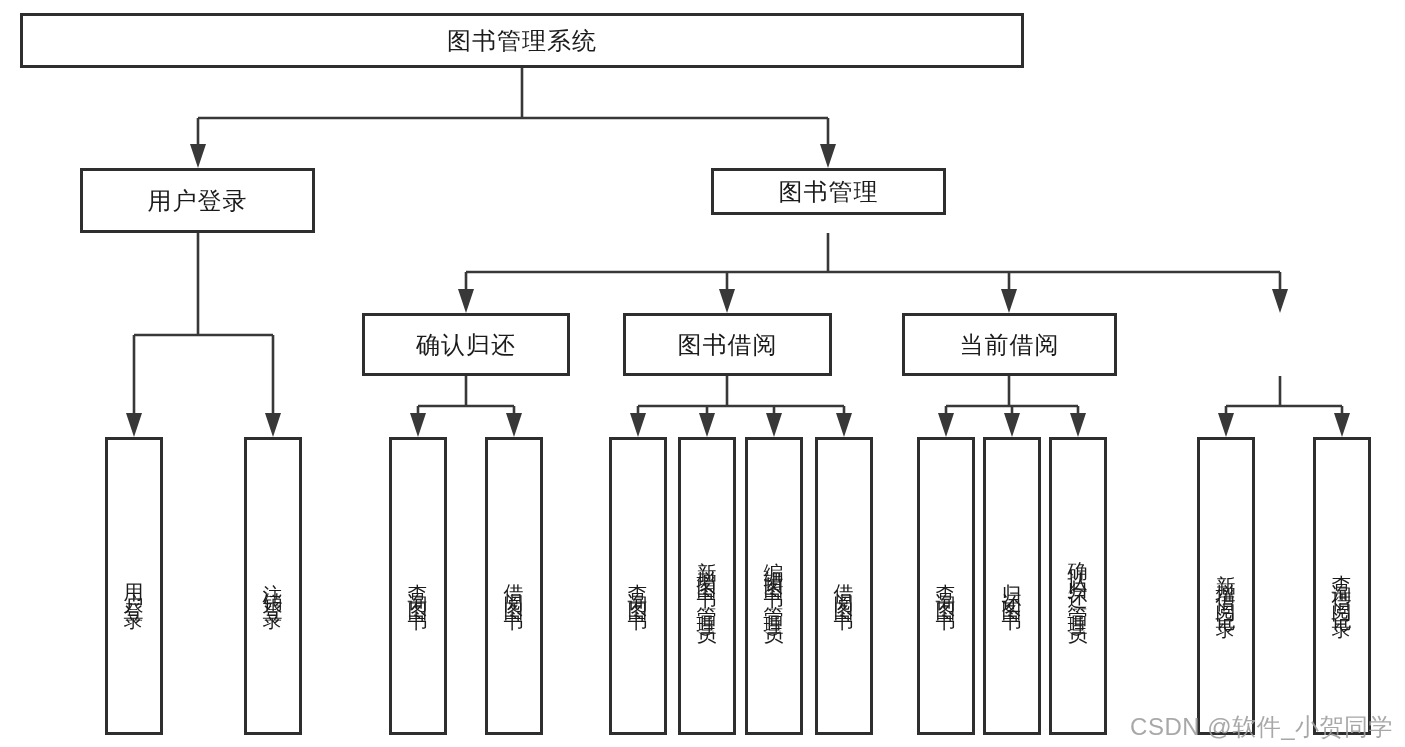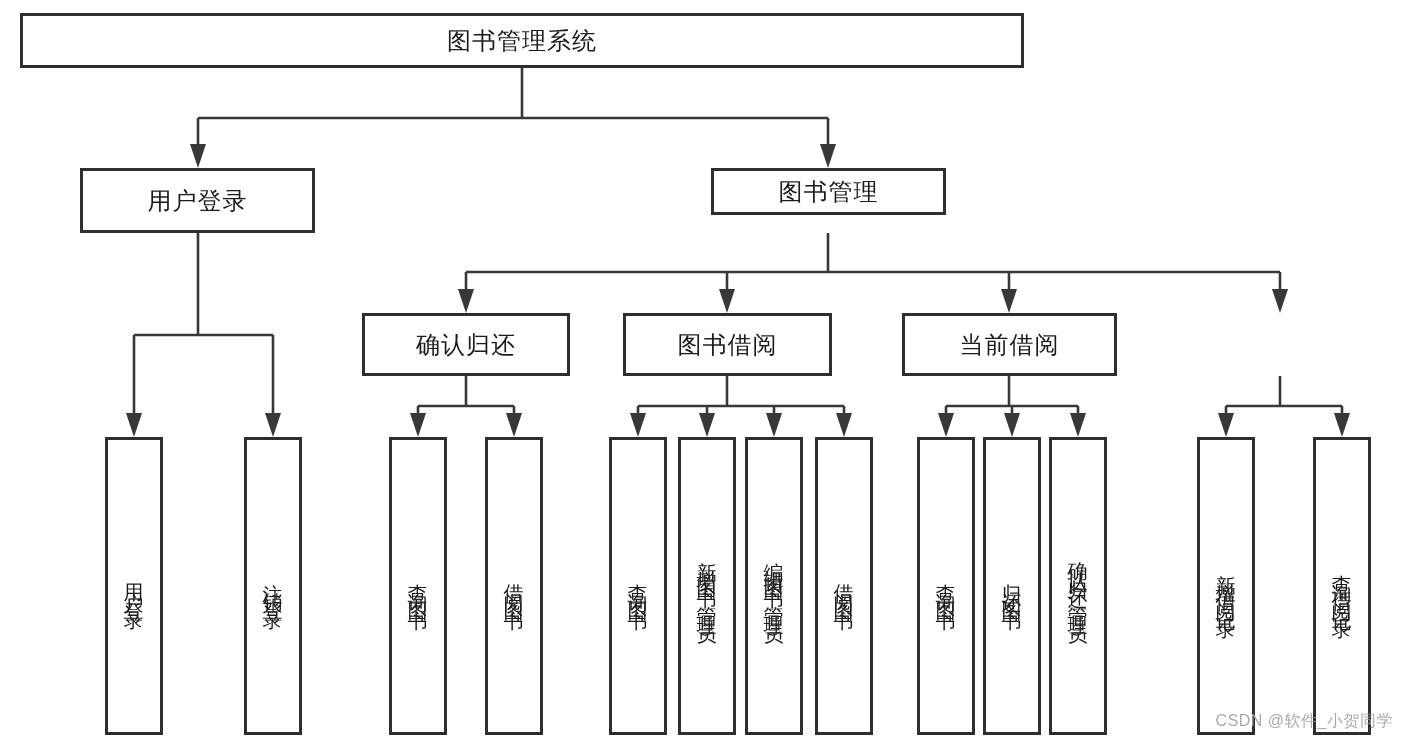--- a/index.html
+++ b/index.html
@@ -47,21 +47,21 @@
     text-orientation: mixed;
     font-size: 20px;
     letter-spacing: 9px;
     color: #1b1b1b;
     line-height: 1;
   }
   .watermark {
     position: absolute;
     right: 12px;
     top: 711px;
-    font-size: 16px;
+    font-size: 24px;
     color: rgba(158, 158, 158, 0.9);
     letter-spacing: 0.5px;
     white-space: nowrap;
   }
 </style>
 </head>
 <body>
 
 <div id="stage">
 

